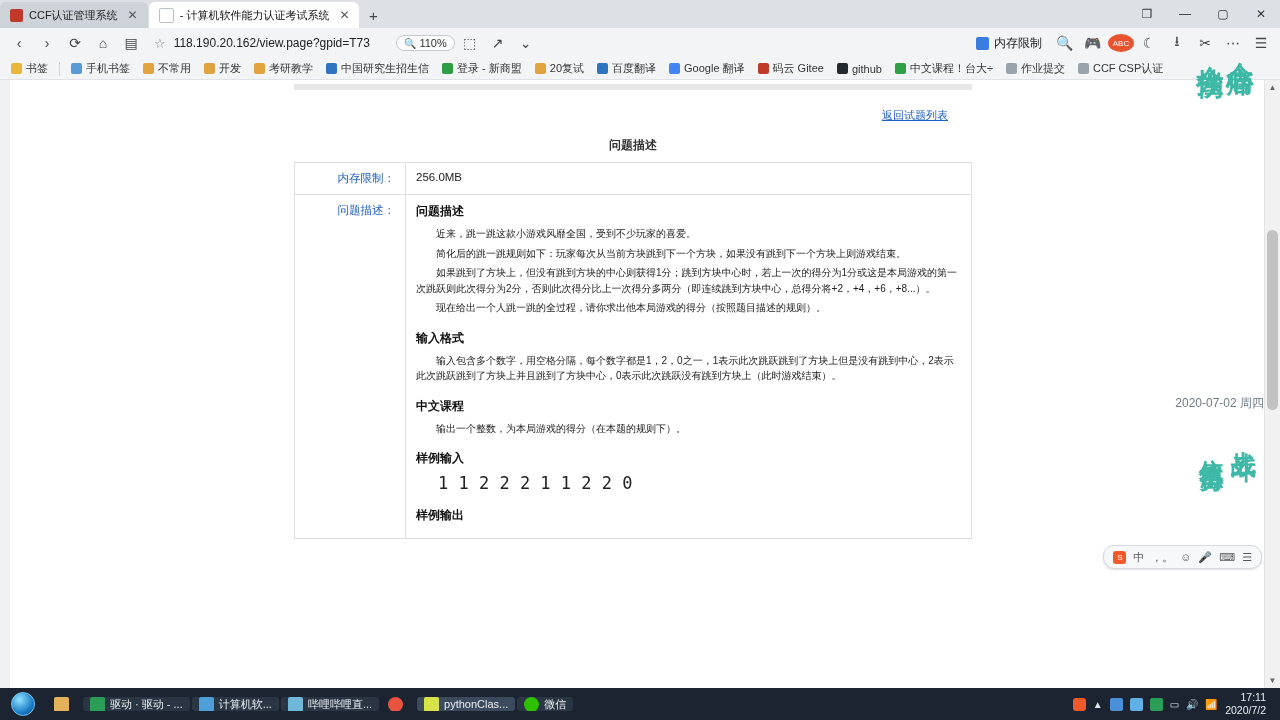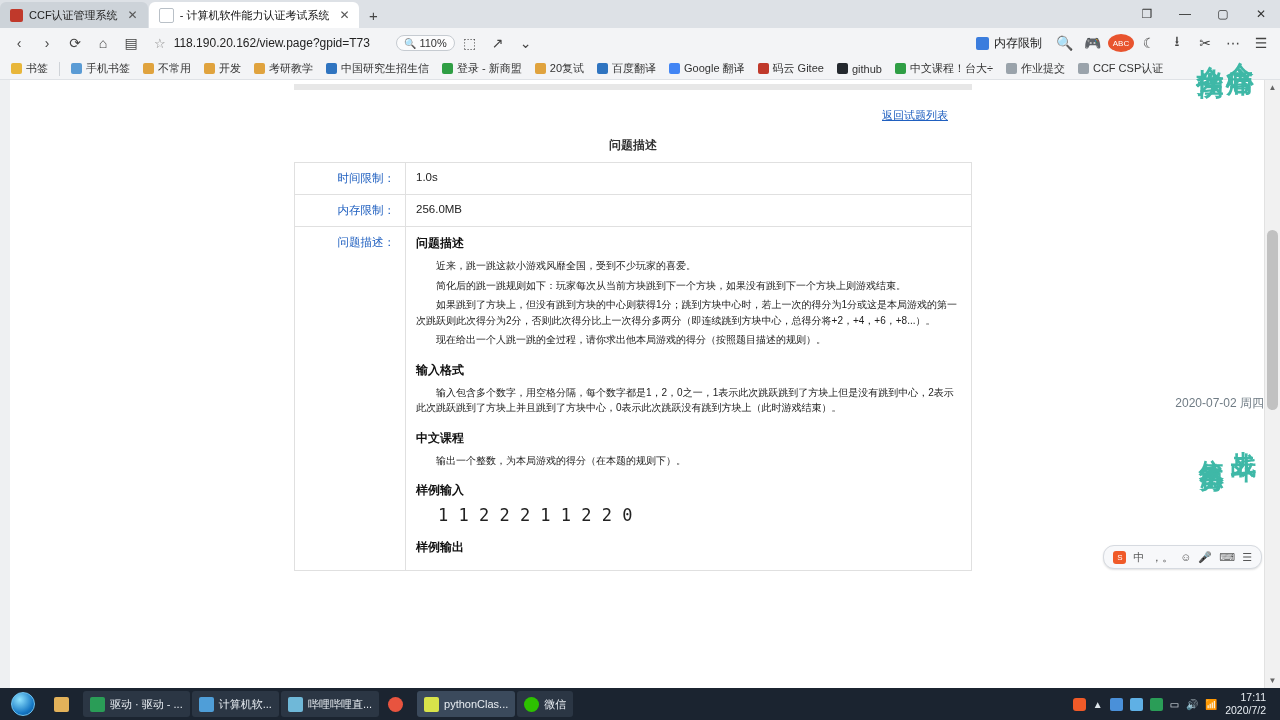--- a/index.html
+++ b/index.html
@@ -337,21 +337,21 @@
     width: 46px; height: 32px;
     display: flex; align-items: center; justify-content: center;
   }
   .startbtn .orb {
     width: 22px; height: 22px;
     border-radius: 50%;
     background: radial-gradient(circle at 35% 30%, #8fe3ff, #1577c4 65%, #0b4b86);
     border: 1px solid #6fc2ef;
   }
   .tb-item {
-    height: 26px;
+    height: 14px;
     display: flex;
     align-items: center;
     gap: 5px;
     padding: 0 7px;
     margin: 0 1px;
     border-radius: 3px;
     font-size: 11px;
     color: #e8edf2;
     background: #2b3644;
     max-width: 112px;
@@ -522,24 +522,20 @@
       <div class="content-col">
         <div class="top-strip"></div>
 
         <div class="back-link">返回试题列表</div>
 
         <div class="sec-title">问题描述</div>
 
         <table class="prob">
           <tbody>
           <tr>
-            <td class="k">时间限制：</td>
-            <td class="v">1.0s</td>
-          </tr>
-          <tr>
             <td class="k">内存限制：</td>
             <td class="v">256.0MB</td>
           </tr>
           <tr>
             <td class="k k-desc">问题描述：</td>
             <td class="v desc">
               <h4>问题描述</h4>
               <p>近来，跳一跳这款小游戏风靡全国，受到不少玩家的喜爱。</p>
               <p>简化后的跳一跳规则如下：玩家每次从当前方块跳到下一个方块，如果没有跳到下一个方块上则游戏结束。</p>
               <p>如果跳到了方块上，但没有跳到方块的中心则获得1分；跳到方块中心时，若上一次的得分为1分或这是本局游戏的第一次跳跃则此次得分为2分，否则此次得分比上一次得分多两分（即连续跳到方块中心，总得分将+2，+4，+6，+8...）。</p>

